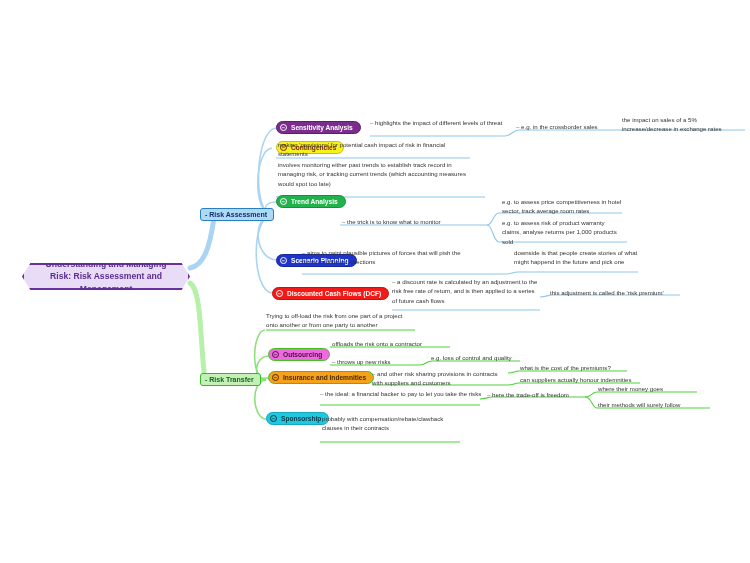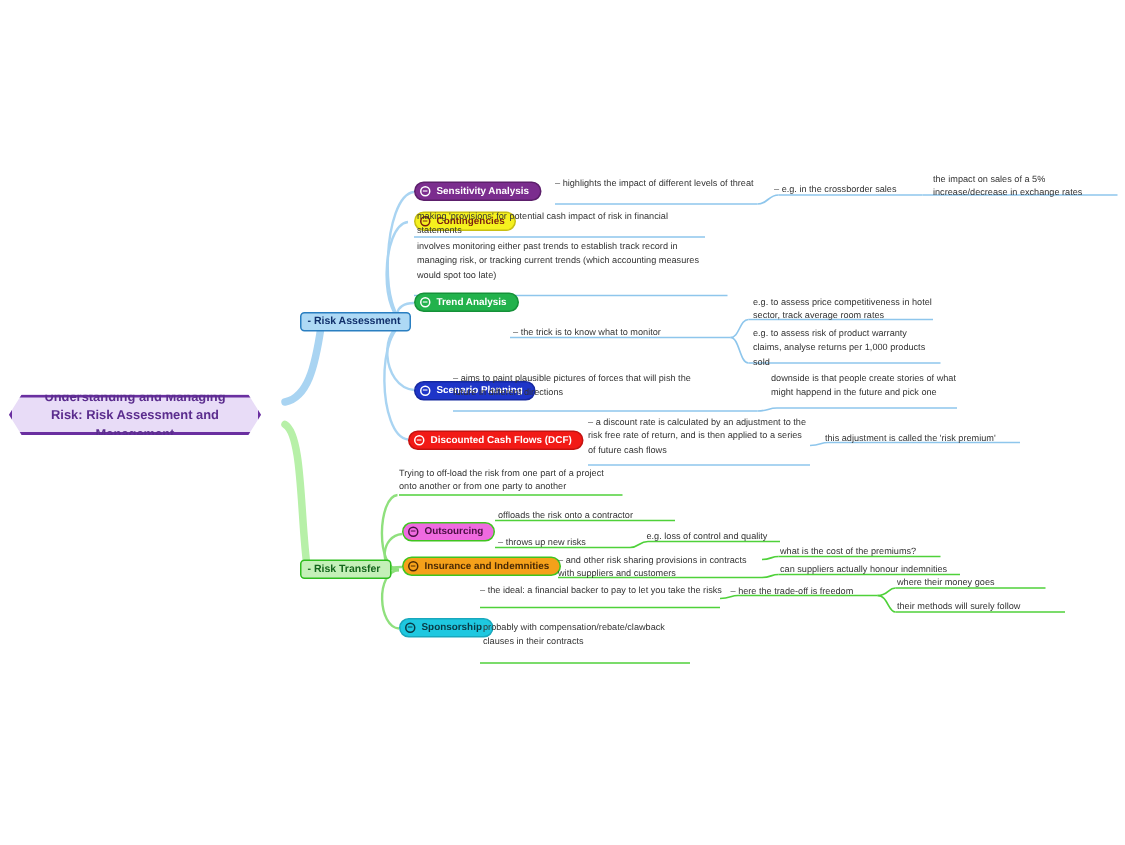--- a/index.html
+++ b/index.html
@@ -125,21 +125,21 @@
       <path d="M480 399 C 487 399, 487 397, 492 397"></path>
       <path d="M492 397 L 585 397"></path>
       <path d="M585 397 C 592 397, 592 392, 597 392"></path>
       <path d="M597 392 L 697 392"></path>
       <path d="M585 397 C 592 397, 592 408, 597 408"></path>
       <path d="M597 408 L 710 408"></path>
       <path d="M320 442 L 460 442"></path>
     </g>
   </svg>
 
-  <div class="central" style="left:6px; top:263px; width:168px; height:27px;">
+  <div class="central" style="left:22px; top:263px; width:168px; height:27px;">
     <span>Understanding and Managing Risk: Risk Assessment and Management</span>
   </div>
 
   <div class="branch" style="left:200px; top:208px; background:#aed9f5; border:1.4px solid #2a7fc1; color:#11306b;">
     <span>- Risk Assessment</span>
   </div>
 
   <div class="pill" style="left:276px; top:121px; background:#7b2d8e; border:1.2px solid #5c1f6b; color:#ffffff;">
     <span class="marker" style="background:#7b2d8e; border:1px solid #ffffff; color:#ffffff;">−</span>
     <span>Sensitivity Analysis</span>

